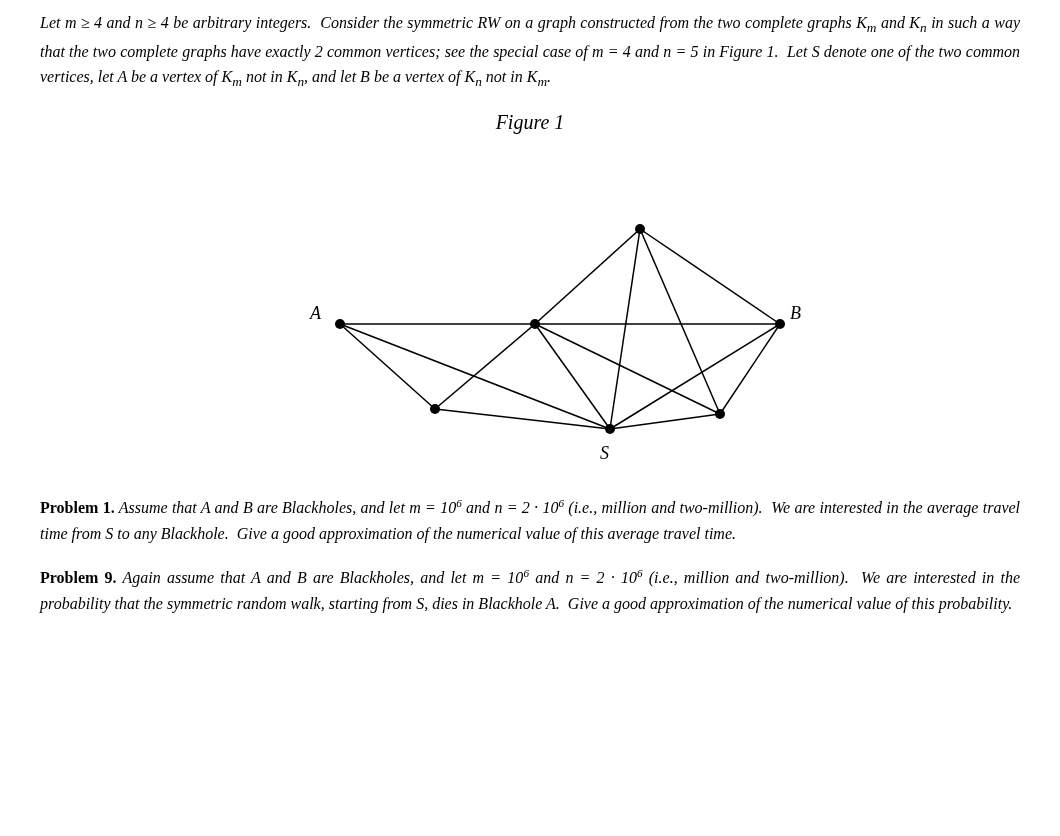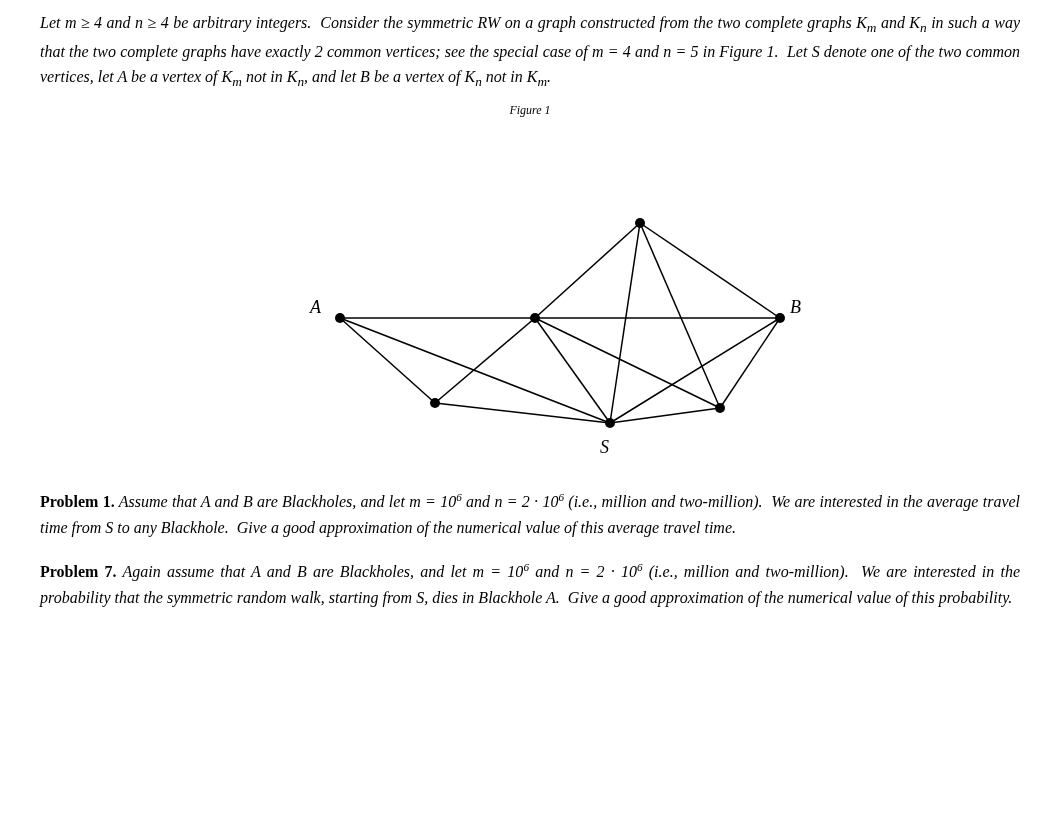--- a/index.html
+++ b/index.html
@@ -9,30 +9,29 @@
       font-size: 16px;
       color: #000;
       width: 1060px;
       min-height: 836px;
       padding: 10px 40px 30px 40px;
     }
     .main-text {
       font-style: italic;
       line-height: 1.6;
       text-align: justify;
-      margin-bottom: 10px;
+      margin-bottom: 18px;
     }
     .figure-section {
       text-align: center;
       margin: 10px 0 30px 0;
     }
     .figure-caption {
       font-style: italic;
-      font-size: 12px;
-      margin-bottom: 10px;
+      font-size: 20px;
       font-family: Liberation Serif, serif;
     }
     svg.graph {
       display: block;
       margin: 0 auto;
     }
     .problems-section {
       margin-top: 30px;
     }
     .problem {
@@ -112,21 +111,21 @@
   <p class="problem">
     <span class="problem-label">Problem 1.</span>
     <span>
       Assume that <i>A</i> and <i>B</i> are Blackholes, and let <i>m</i> = 10<sup>6</sup> and <i>n</i> = 2 · 10<sup>6</sup>
       (i.e., million and two-million).&nbsp; We are interested in the average travel time from <i>S</i> to any
       Blackhole.&nbsp; Give a good approximation of the numerical value of this average travel time.
     </span>
   </p>
 
   <p class="problem">
-    <span class="problem-label">Problem 7.</span>
+    <span class="problem-label">Problem 9.</span>
     <span>
       Again assume that <i>A</i> and <i>B</i> are Blackholes, and let <i>m</i> = 10<sup>6</sup> and <i>n</i> = 2 · 10<sup>6</sup>
       (i.e., million and two-million).&nbsp; We are interested in the probability that the symmetric
       random walk, starting from <i>S</i>, dies in Blackhole <i>A</i>.&nbsp; Give a good approximation of the
       numerical value of this probability.
     </span>
   </p>
 
 </div>
 

